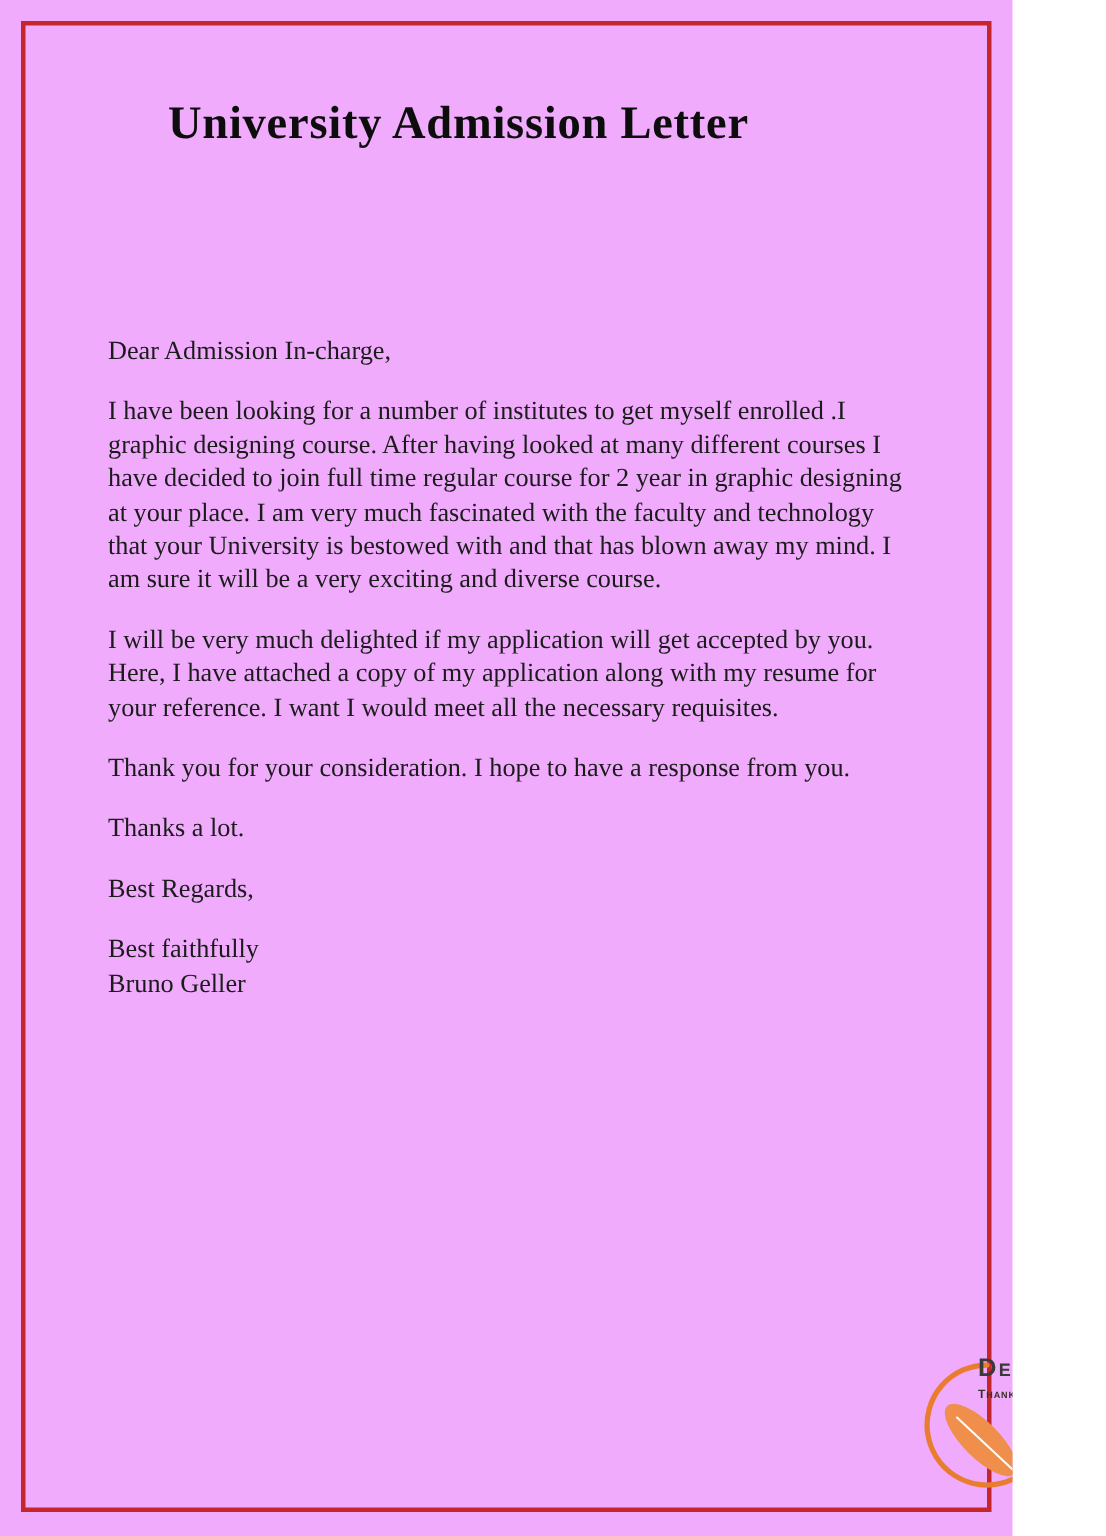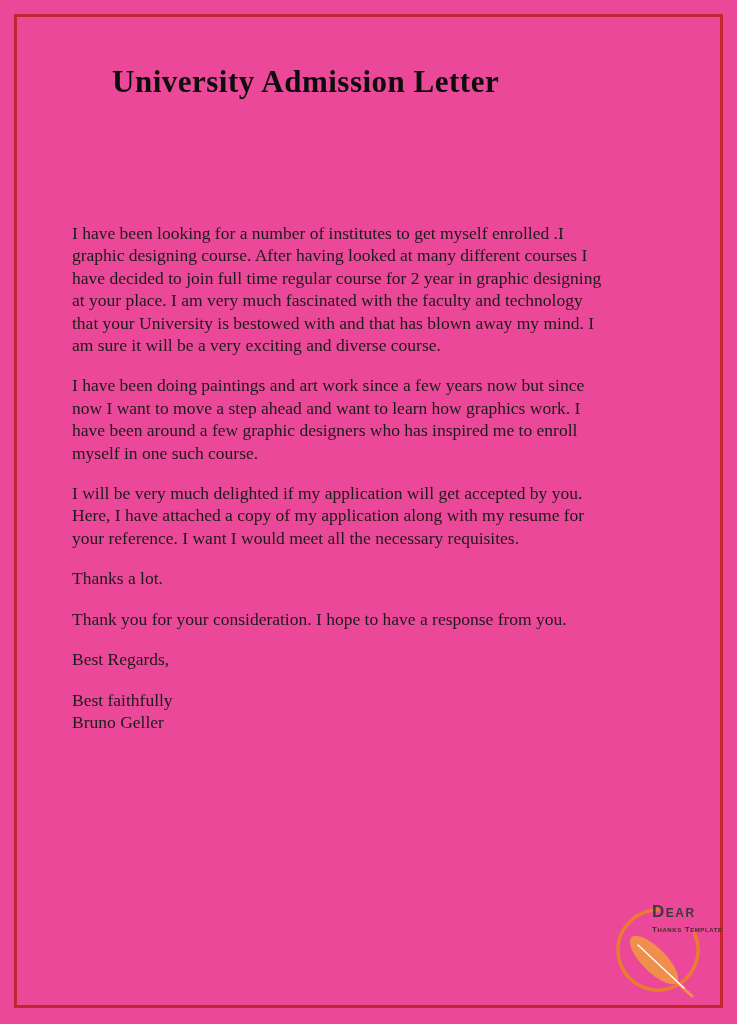--- a/index.html
+++ b/index.html
@@ -1,20 +1,20 @@
 <!DOCTYPE html>
 <html><head>
 <meta charset="utf-8">
 <style>
   html, body { margin: 0; padding: 0; background: #ffffff; }
   .page {
     position: relative;
-    width: 737px;
+    width: 675px;
     height: 1024px;
-    background: #ec4899;
+    background: #f0abfc;
     font-family: "Liberation Serif", serif;
     color: #1b1b1b;
     overflow: hidden;
   }
   .border-frame {
     position: absolute;
     left: 14px; top: 14px; right: 14px; bottom: 16px;
     border: 3px solid #c5262b;
     pointer-events: none;
   }
@@ -76,35 +76,32 @@
 </head>
 <body>
 
 <div class="page">
 
   <div class="border-frame"></div>
 
   <h1 class="letter-title">University Admission Letter</h1>
 
   <div class="letter-body">
+    <p>Dear Admission In-charge,</p>
     <p>I have been looking for a number of institutes to get myself enrolled .I
 graphic designing course. After having looked at many different courses I
 have decided to join full time regular course for 2 year in graphic designing
 at your place. I am very much fascinated with the faculty and technology
 that your University is bestowed with and that has blown away my mind. I
 am sure it will be a very exciting and diverse course.</p>
-    <p>I have been doing paintings and art work since a few years now but since
-now I want to move a step ahead and want to learn how graphics work. I
-have been around a few graphic designers who has inspired me to enroll
-myself in one such course.</p>
     <p>I will be very much delighted if my application will get accepted by you.
 Here, I have attached a copy of my application along with my resume for
 your reference. I want I would meet all the necessary requisites.</p>
+    <p>Thank you for your consideration. I hope to have a response from you.</p>
     <p>Thanks a lot.</p>
-    <p>Thank you for your consideration. I hope to have a response from you.</p>
     <p>Best Regards,</p>
     <p>Best faithfully
 Bruno Geller</p>
   </div>
 
   <div class="logo">
     <svg width="128" height="120" viewBox="0 0 128 120">
 
       <path d="M 62 22 A 40 40 0 1 0 98.3 45.1" fill="none" stroke="#e97c2e" stroke-width="3.5" stroke-linecap="round"></path>
 

